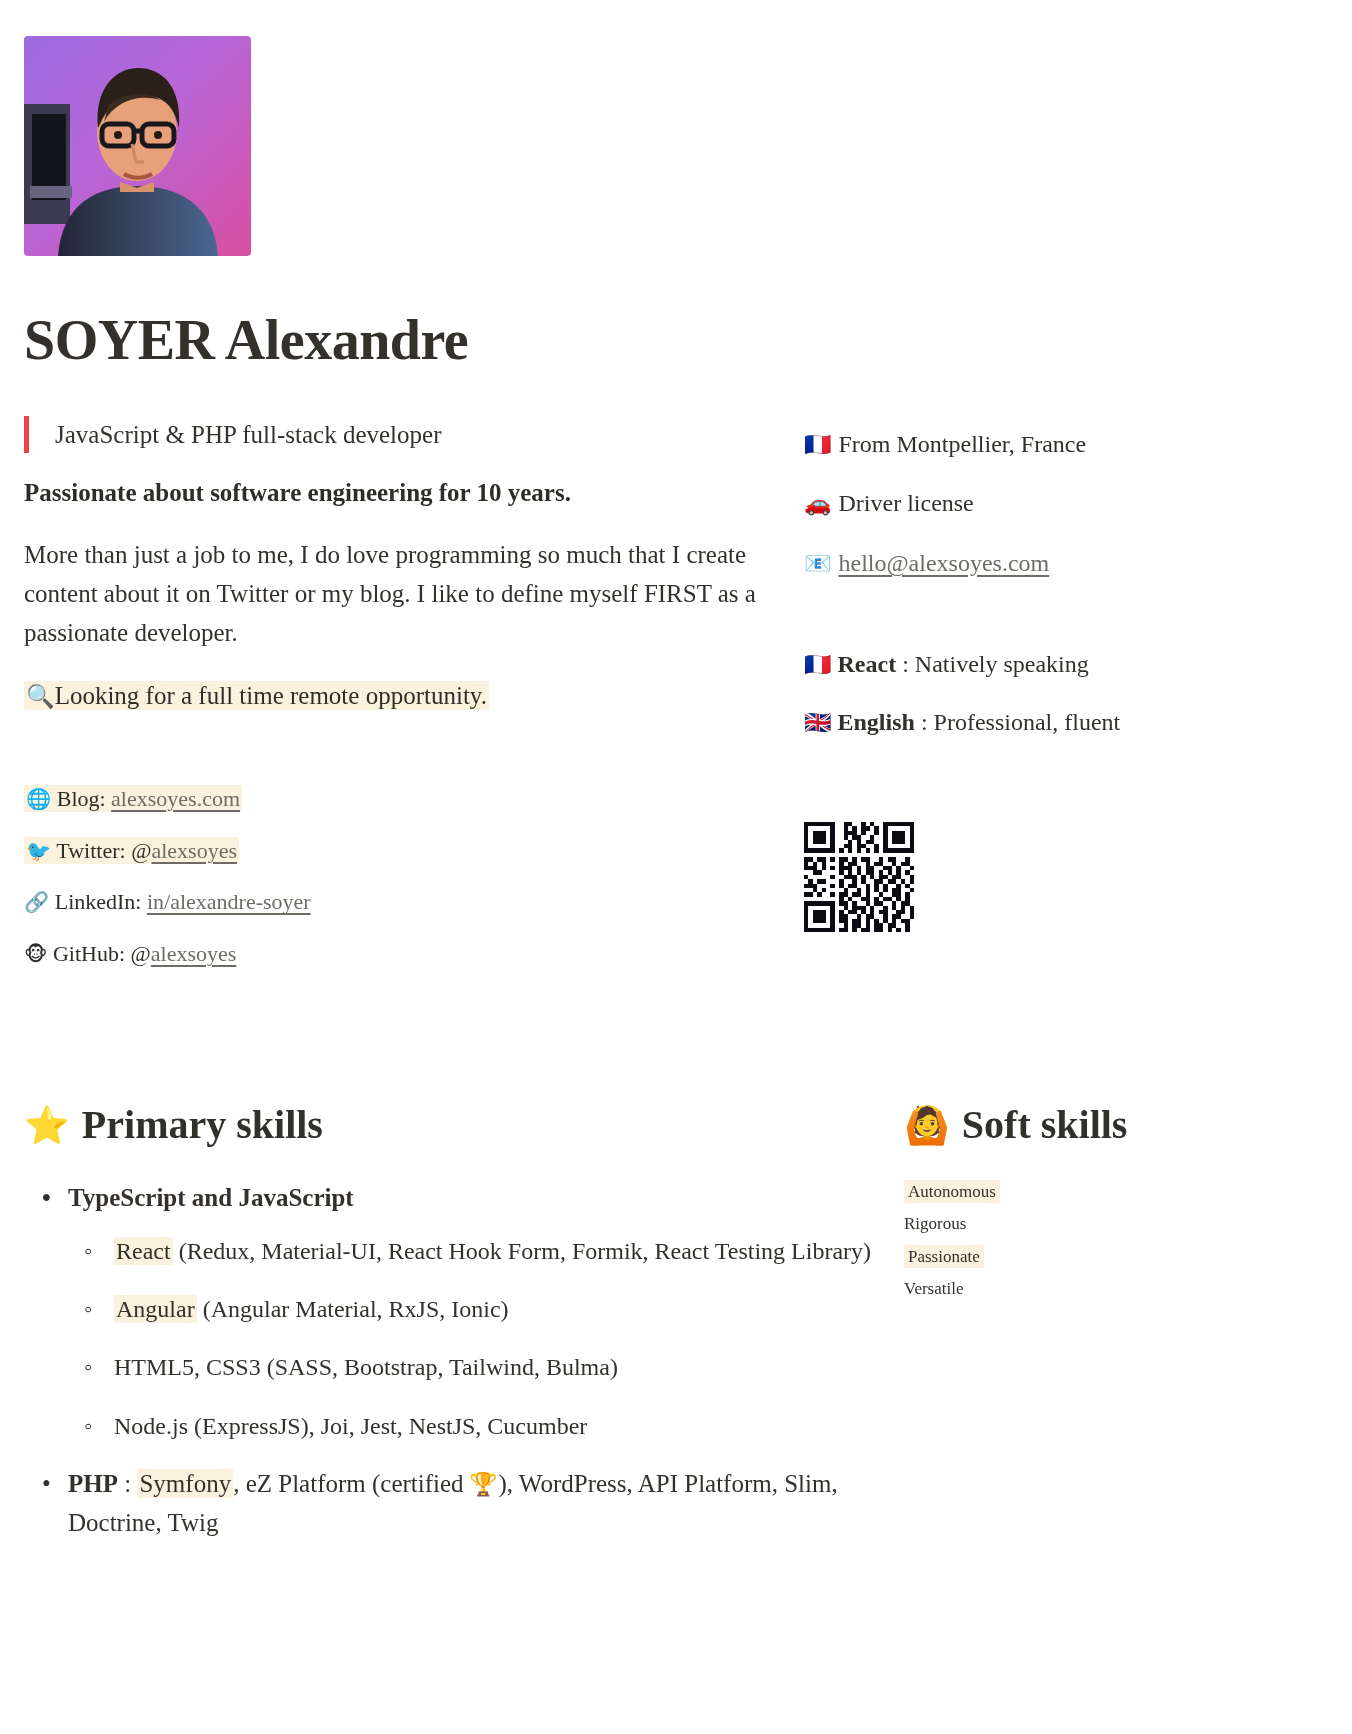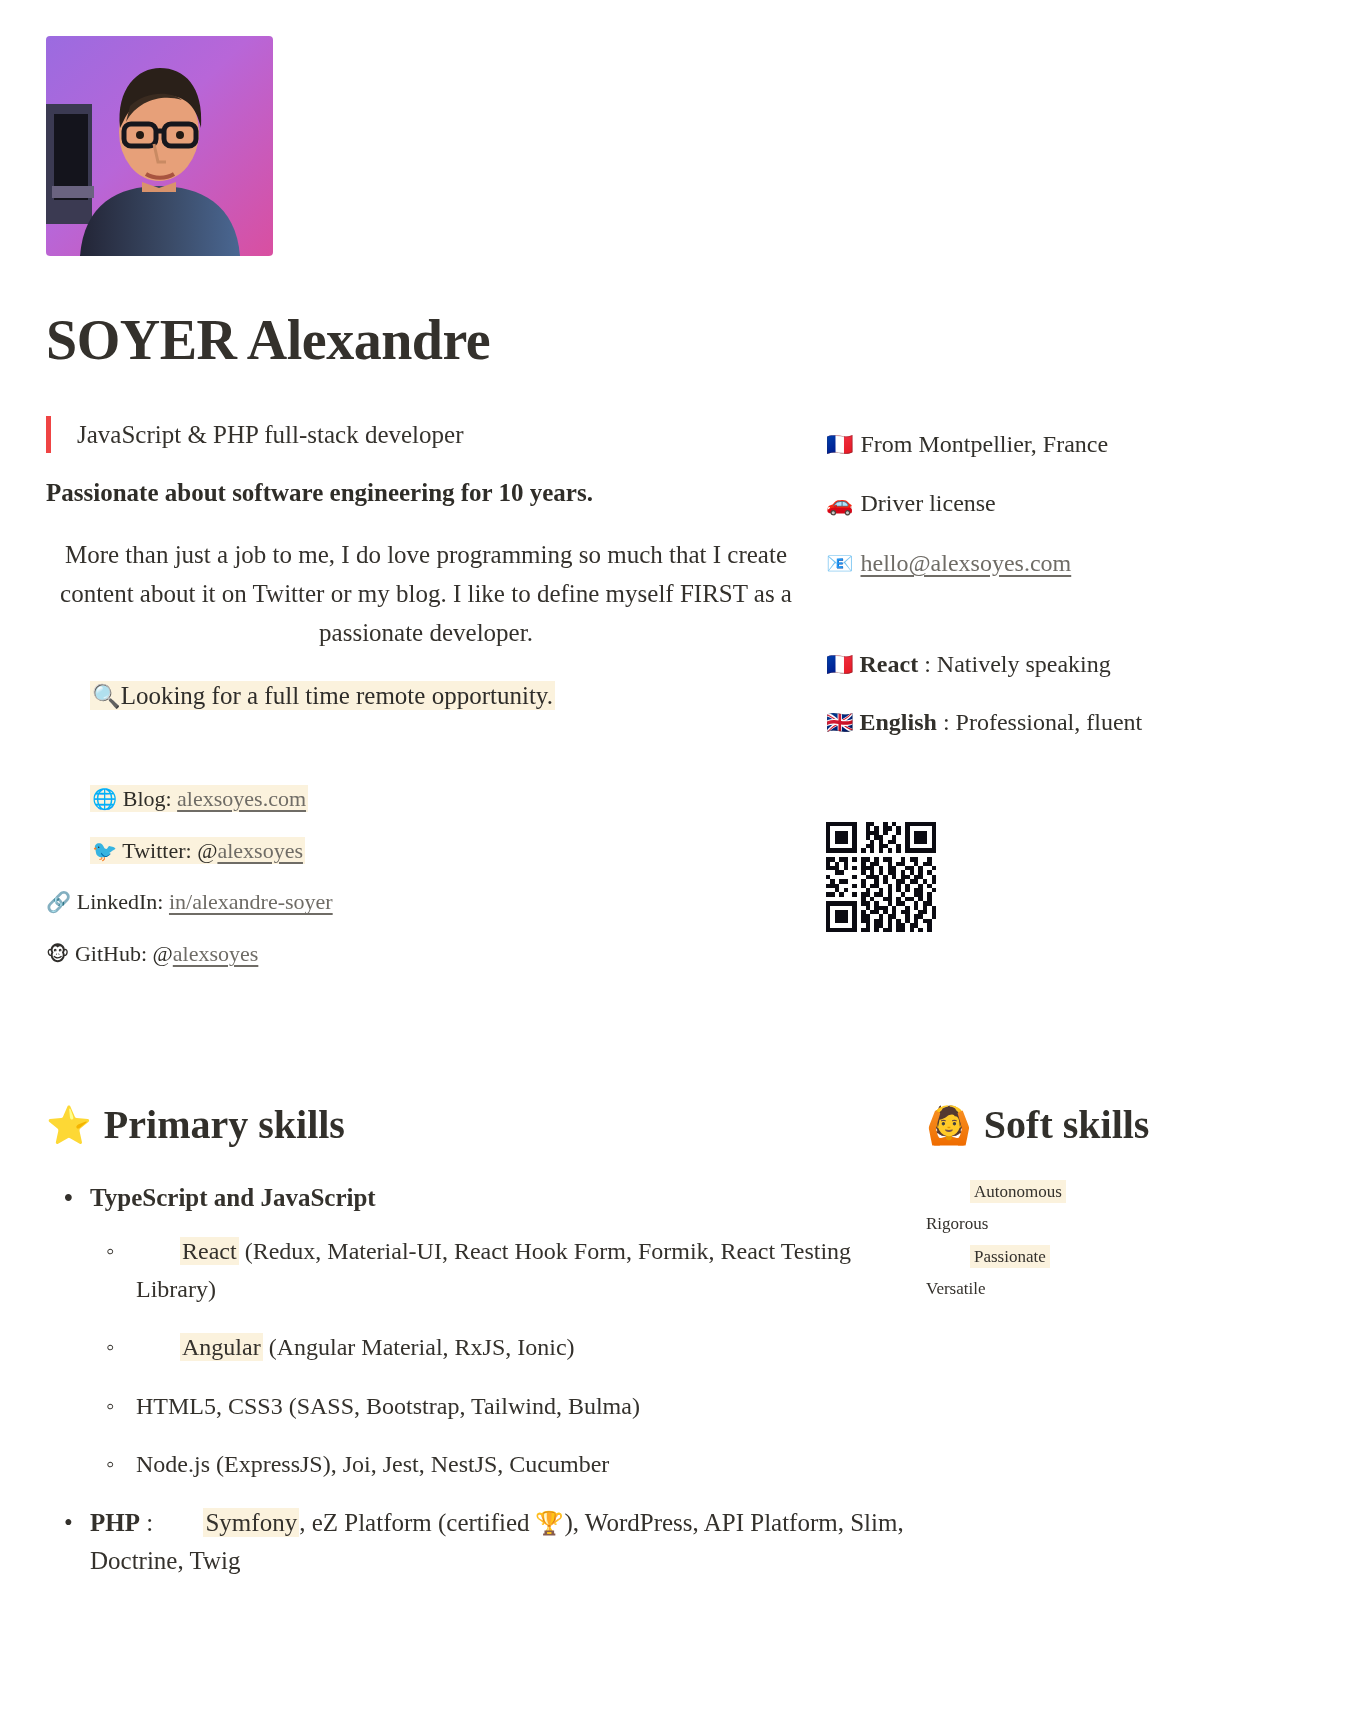--- a/index.html
+++ b/index.html
@@ -12,21 +12,21 @@
     min-height: 1734px;
     font-family: "Liberation Serif", "DejaVu Serif", serif;
     color: #2f2d2a;
     -webkit-font-smoothing: antialiased;
   }
   .page {
     position: relative;
     width: 1352px;
     min-height: 1734px;
     box-sizing: border-box;
-    padding: 0 46px;
+    padding: 0 24px;
   }
 
   
   .avatar-wrap {
     padding-top: 36px;
   }
   .avatar {
     width: 227px;
     height: 220px;
     border-radius: 4px;
@@ -72,31 +72,29 @@
     font-weight: bold;
     margin: 0 0 26px 0;
     line-height: 1.4;
     color: #2f2d28;
   }
   .para {
     font-size: 25px;
     line-height: 1.55;
     margin: 0 0 24px 0;
     color: #34312c;
-    text-align: center;
   }
   .looking {
     font-size: 25px;
     line-height: 1.5;
     margin: 0;
   }
   .hl {
     background: #fbf2dd;
     padding: 1px 2px;
-    margin-left: 44px;
   }
   .emoji {
     font-family: "DejaVu Sans", sans-serif;
     font-size: 0.92em;
     line-height: 1;
   }
 
   
   .socials { margin-top: 70px; }
   .social-row {

